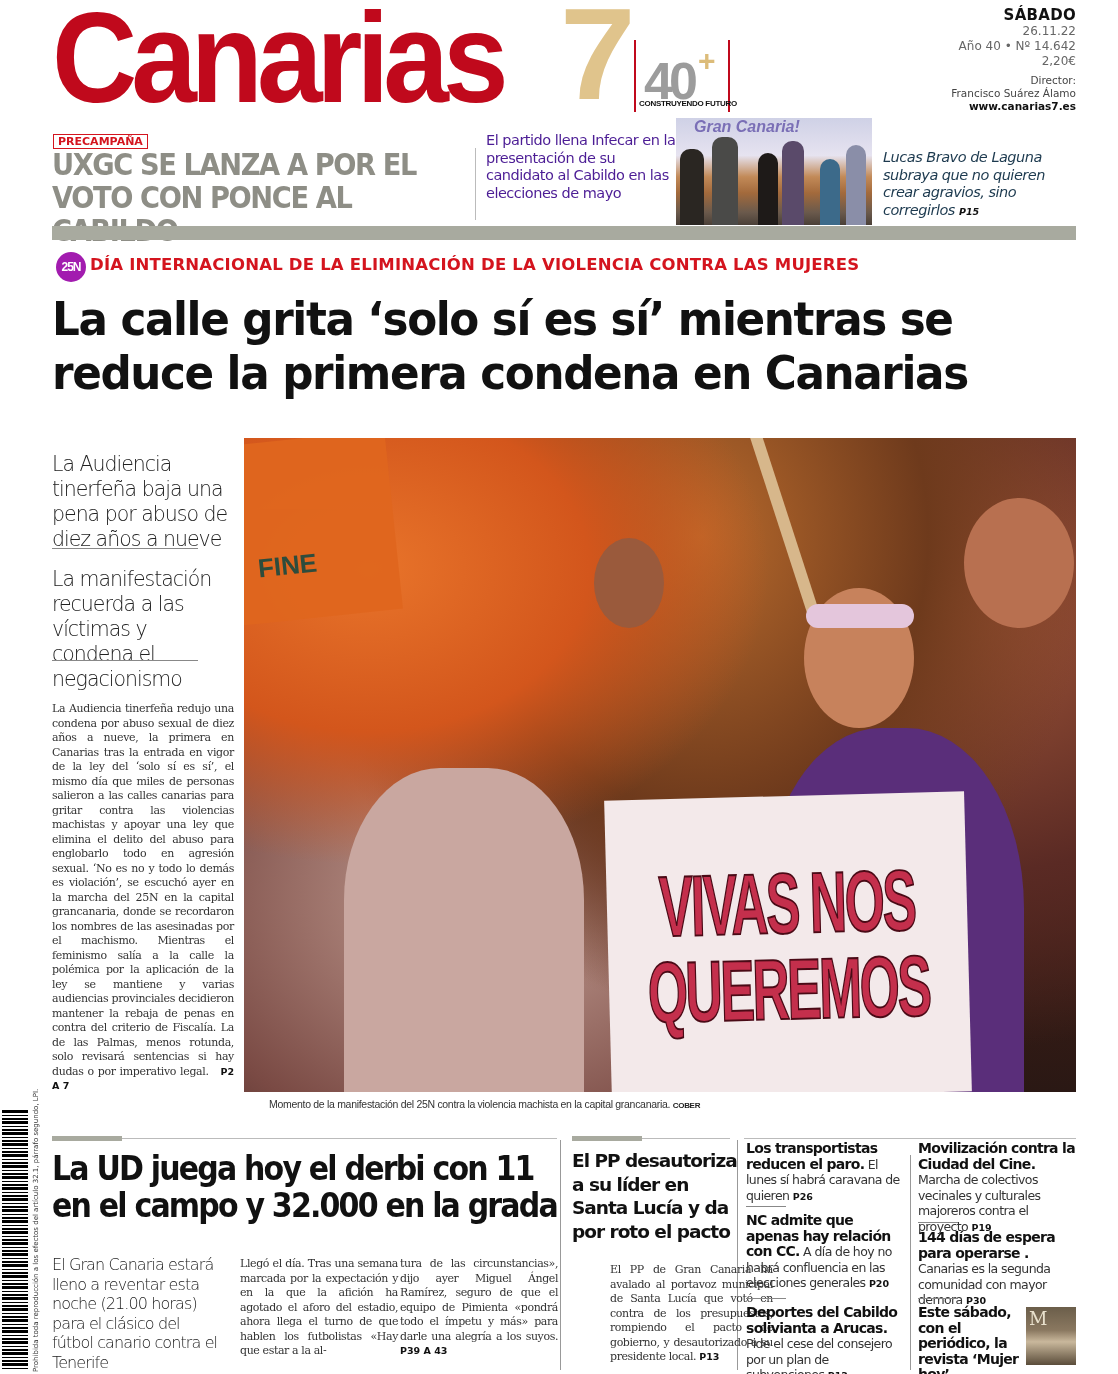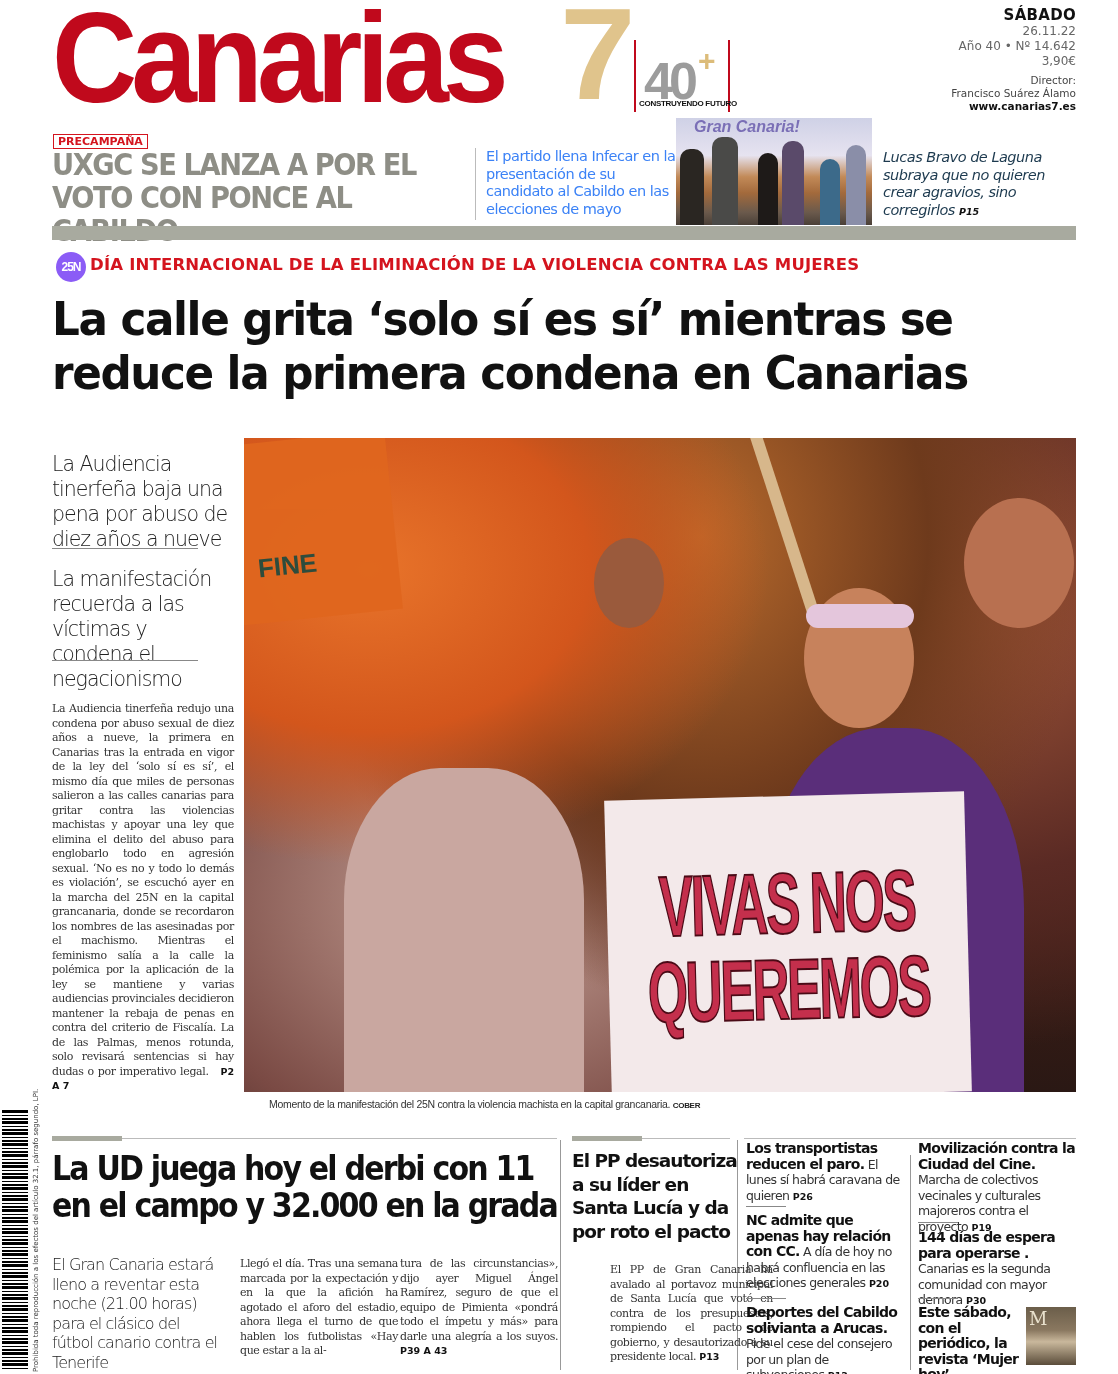--- a/index.html
+++ b/index.html
@@ -52,44 +52,44 @@
     line-height: 13px; font-family: "DejaVu Sans", sans-serif;
   }
   .teaser-headline {
     position: absolute; left: 52px; top: 148px; width: 430px;
     font-family: "DejaVu Sans", sans-serif; font-weight: 700; font-size: 31px;
     line-height: 33px; color: #8e8e86; letter-spacing: -1.6px;
     transform: scaleX(0.88); transform-origin: left top; width: 490px;
   }
   .teaser-divider { position: absolute; left: 475px; top: 148px; width: 1px; height: 72px; background: #bbb; }
   .teaser-sub {
-    position: absolute; left: 486px; top: 148px; width: 190px;
+    position: absolute; left: 486px; top: 132px; width: 190px;
     font-family: "DejaVu Sans", sans-serif; font-size: 14.5px; line-height: 17.5px;
-    color: #3b82f6; letter-spacing: -0.5px;
+    color: #4c1d95; letter-spacing: -0.5px;
   }
   .teaser-photo {
     position: absolute; left: 676px; top: 118px; width: 196px; height: 107px; overflow: hidden;
     background: linear-gradient(180deg, #cfd1e6 0%, #e6e3f0 35%, #c28a58 55%, #a36a3c 70%, #6b5a4c 88%, #4a4038 100%);
   }
   .teaser-photo .banner-text {
     position: absolute; left: 18px; top: 0px; font-size: 16px; font-style: italic; font-weight: 700; color: #7a6fb6;
   }
   .teaser-photo .person { position: absolute; bottom: 0; border-radius: 10px 10px 0 0; }
   .teaser-sub2 {
     position: absolute; left: 883px; top: 149px; width: 200px;
     font-family: "DejaVu Sans", sans-serif; font-size: 14.5px; line-height: 17.5px;
     color: #1d3a4f; letter-spacing: -0.5px; font-style: italic;
   }
   .pageref { font-family: "DejaVu Sans", sans-serif; font-weight: 700; font-size: 9.5px; color: #111; letter-spacing: 0; }
   .grey-bar { position: absolute; left: 52px; top: 226px; width: 1024px; height: 14px; background: #a8aa9f; }
 
   
   .kicker-badge {
     position: absolute; left: 56px; top: 252px; width: 30px; height: 30px; border-radius: 50%;
-    background: #8b5cf6; color: #fff; font-weight: 700; font-size: 12px; line-height: 30px; text-align: center;
+    background: #a21caf; color: #fff; font-weight: 700; font-size: 12px; line-height: 30px; text-align: center;
     letter-spacing: -1px; font-family: "Liberation Sans", sans-serif;
   }
   .kicker-text {
     position: absolute; left: 90px; top: 255px; font-family: "DejaVu Sans", sans-serif;
     font-size: 16.5px; font-weight: 700; color: #d4141e; letter-spacing: 0.2px; white-space: nowrap;
   }
   .main-headline {
     position: absolute; left: 52px; top: 292px; width: 1100px;
     font-family: "DejaVu Sans", sans-serif; font-weight: 700; font-size: 47px;
     line-height: 54px; color: #111; letter-spacing: -1.5px;
@@ -199,21 +199,21 @@
 <div class="forty-badge">
   <span class="forty-num">40</span>
   <span class="forty-plus">+</span>
   <span class="forty-caption">CONSTRUYENDO FUTURO</span>
 </div>
 
 <div class="dateline">
   <div class="day">SÁBADO</div>
   <div class="small">26.11.22</div>
   <div class="small">Año 40 • Nº 14.642</div>
-  <div class="small">3,90€</div>
+  <div class="small">2,20€</div>
   <div class="director">Director:</div>
   <div class="director" style="margin-top:0">Francisco Suárez Álamo</div>
   <div class="web">www.canarias7.es</div>
 </div>
 
 <div class="pre-label">PRECAMPAÑA</div>
 <div class="teaser-headline">UXGC SE LANZA A POR EL VOTO CON PONCE AL CABILDO</div>
 <div class="teaser-divider"></div>
 <div class="teaser-sub">El partido llena Infecar en la presentación de su candidato al Cabildo en las elecciones de mayo</div>
 <div class="teaser-photo">

